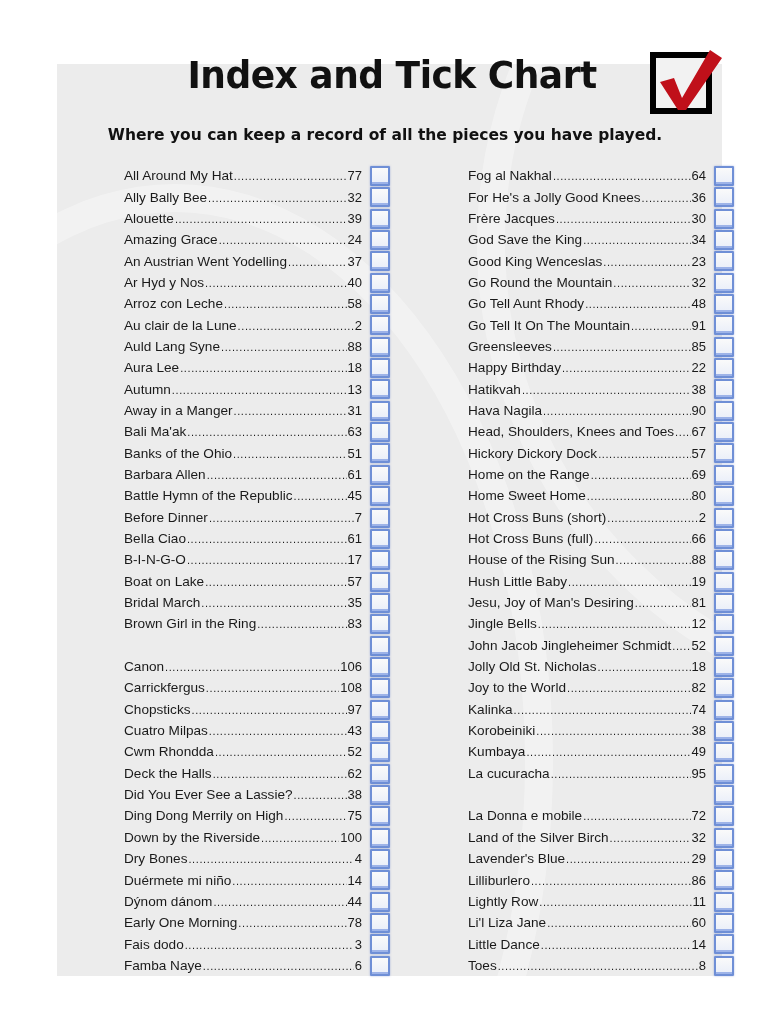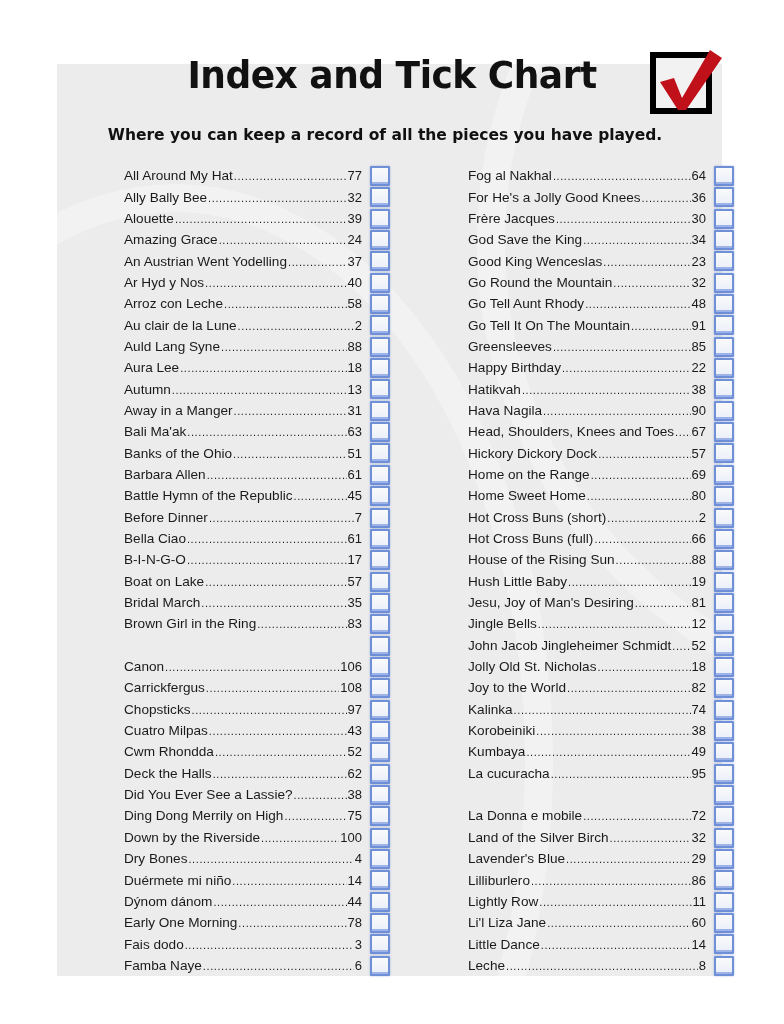--- a/index.html
+++ b/index.html
@@ -658,19 +658,19 @@
     <div class="row">
       <div class="entry">
         <span class="name">Little Dance</span>
         <span class="dots"></span>
         <span class="page">14</span>
       </div>
       <span class="check" role="checkbox" aria-checked="false"></span>
     </div>
     <div class="row">
       <div class="entry">
-        <span class="name">Leche</span>
+        <span class="name">Toes</span>
         <span class="dots"></span>
         <span class="page">8</span>
       </div>
       <span class="check" role="checkbox" aria-checked="false"></span>
     </div>
   </div>
 
 </body></html>

